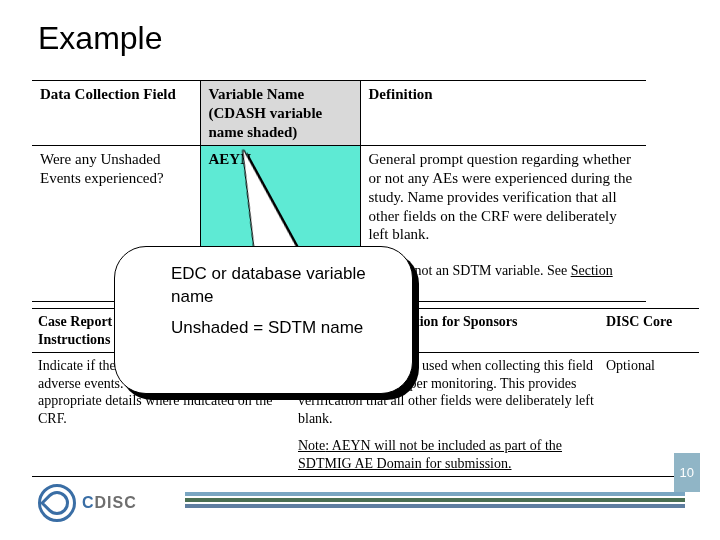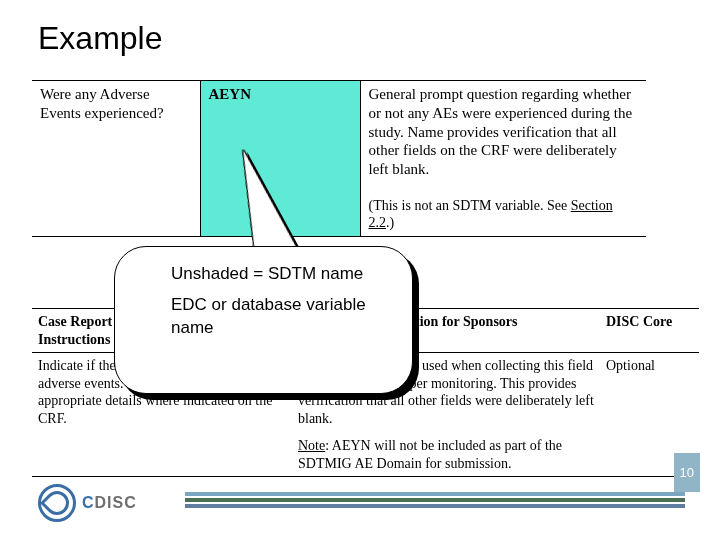--- a/index.html
+++ b/index.html
@@ -194,22 +194,27 @@
 
   <div class="title">Example</div>
 
   <table class="table1">
     <colgroup>
       <col style="width:168px">
       <col style="width:160px">
       <col style="width:286px">
     </colgroup>
     <tbody>
+        <tr class="header">
+      <td>Data Collection Field</td>
+      <td class="varname-cell">Variable Name (CDASH variable name shaded)</td>
+      <td>Definition</td>
+    </tr>
     <tr class="data">
-      <td>Were any Adverse Events experienced?</td>
+      <td>Were any Unshaded Events experienced?</td>
       <td class="varname-val">AEYN</td>
       <td>
         <span>General prompt question regarding whether or not any AEs were experienced during the study. Name provides verification that all other fields on the CRF were deliberately left blank.</span>
         <div class="sdtm-note" style="margin-top:18px;">
           <span>(This is not an SDTM variable. See </span><span class="link">Section 2.2</span><span>.)</span>
         </div>
       </td>
     </tr>
   </tbody>
     </table>
@@ -223,36 +228,36 @@
     <tbody>
         <tr class="header">
       <td>Case Report Form Completion Instructions</td>
       <td>Additional Information for Sponsors</td>
       <td>DISC Core</td>
     </tr>
     <tr>
       <td>Indicate if the subject experienced any adverse events. If yes, include the appropriate details where indicated on the CRF.</td>
       <td>
         <span>This is intended to be used when collecting this field is preferable for proper monitoring. This provides verification that all other fields were deliberately left blank.</span>
-        <div class="note2" style="margin-top:10px;">
+        <div class="note2" style="margin-top:10px;text-decoration:underline;">
           <u>Note</u><span>: AEYN will not be included as part of the SDTMIG AE Domain for submission.</span>
         </div>
       </td>
       <td>Optional</td>
     </tr>
   </tbody>
     </table>
 
   <div class="callout-group">
     <div class="pointer-shadow"></div>
     <div class="pointer"></div>
     <div class="callout-shadow"></div>
     <div class="callout">
+      <div class="row">EDC or database variable name</div>
       <div class="row">Unshaded = SDTM name</div>
-      <div class="row">EDC or database variable name</div>
     </div>
   </div>
 
   <div class="page-num">10</div>
 
   <div class="footer-bars">
     <div class="bar b1"></div>
     <div class="bar b2"></div>
     <div class="bar b3"></div>
   </div>

